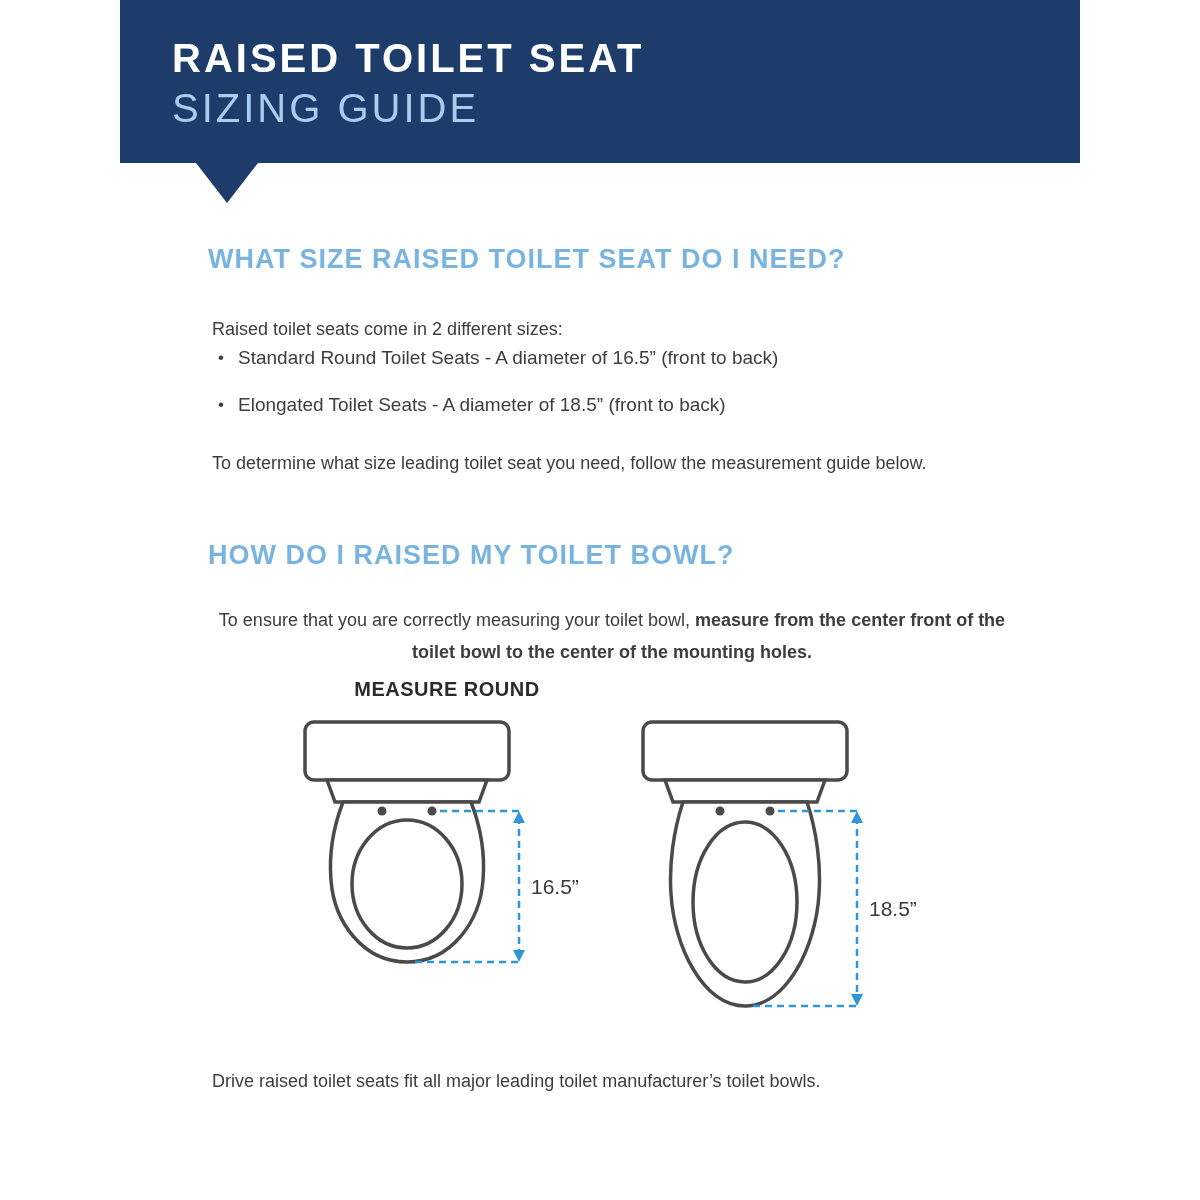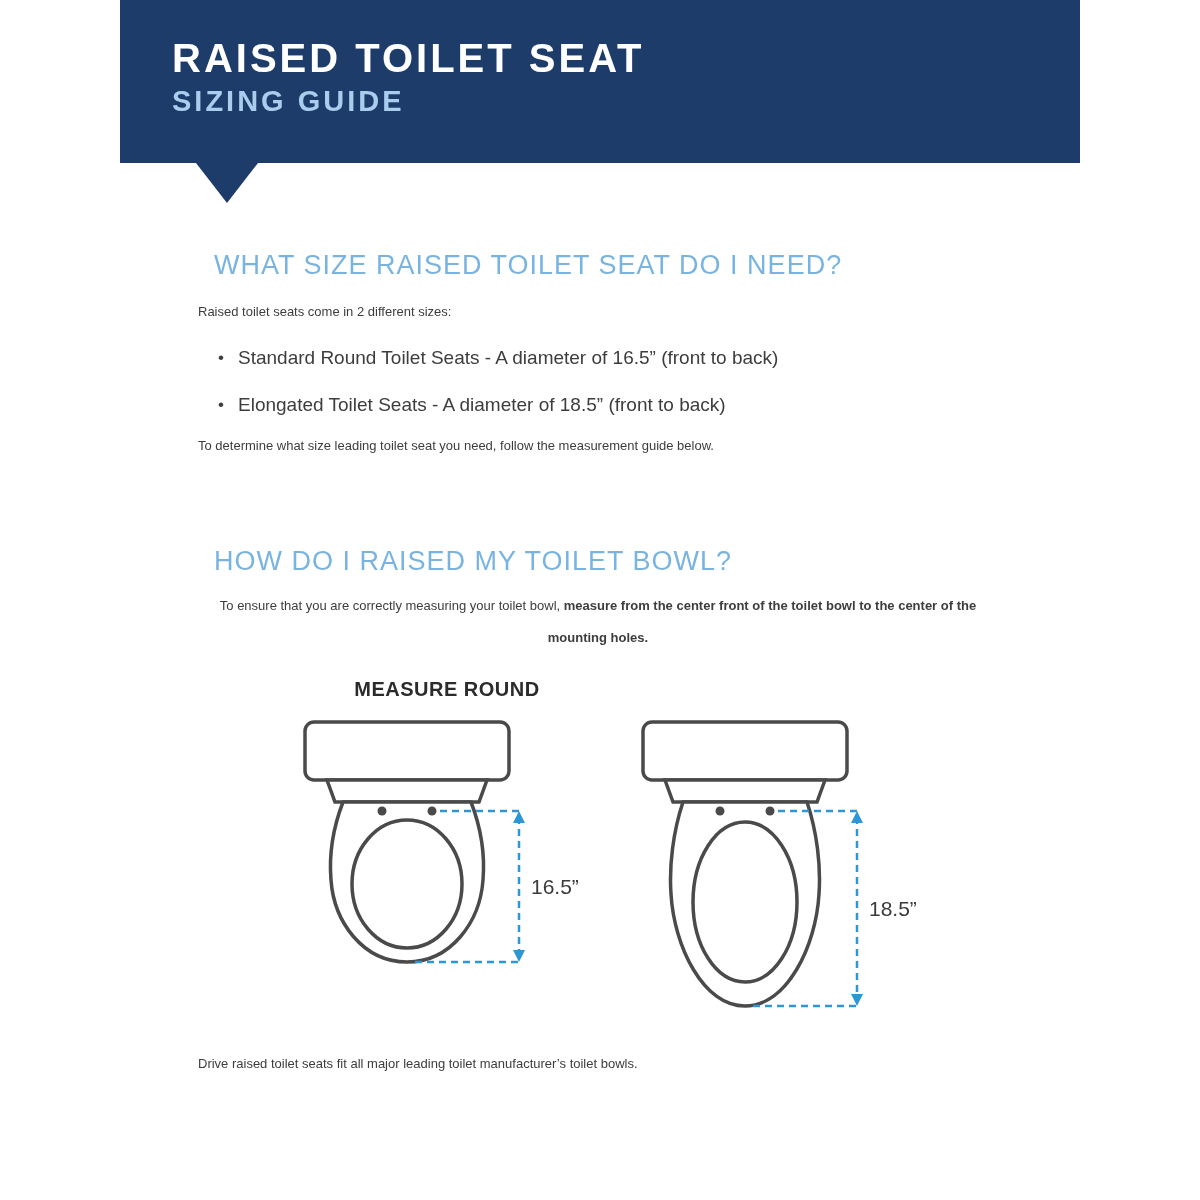--- a/index.html
+++ b/index.html
@@ -29,49 +29,49 @@
   .banner-title-1 {
     margin: 0;
     font-size: 40px;
     font-weight: bold;
     letter-spacing: 3px;
     color: #ffffff;
     line-height: 1.1;
   }
   .banner-title-2 {
     margin: 6px 0 0 0;
-    font-size: 29px;
-    font-weight: bold;
+    font-size: 40px;
+    font-weight: normal;
     letter-spacing: 3px;
     color: #a9cdec;
     line-height: 1.1;
   }
   .banner-arrow {
     position: absolute;
     left: 196px;
     top: 163px;
     width: 0;
     height: 0;
     border-left: 31px solid transparent;
     border-right: 31px solid transparent;
     border-top: 40px solid #1d3c69;
   }
   .h-blue {
     position: absolute;
-    margin: 16px;
+    margin: 10px;
     color: #79b4e1;
-    font-weight: 400;
+    font-weight: 700;
     font-size: 27px;
     letter-spacing: 1px;
   }
   .body-text {
     position: absolute;
-    margin: 0;
+    margin: 14px;
     color: #3d3d3d;
-    font-size: 13px;
+    font-size: 18px;
     line-height: 1.4;
   }
   #heading1 { left: 198px; top: 234px; }
   #para1    { left: 198px; top: 303px; }
   #bullets  {
     position: absolute;
     left: 218px;
     top: 347px;
     margin: 0;
     padding: 0;

